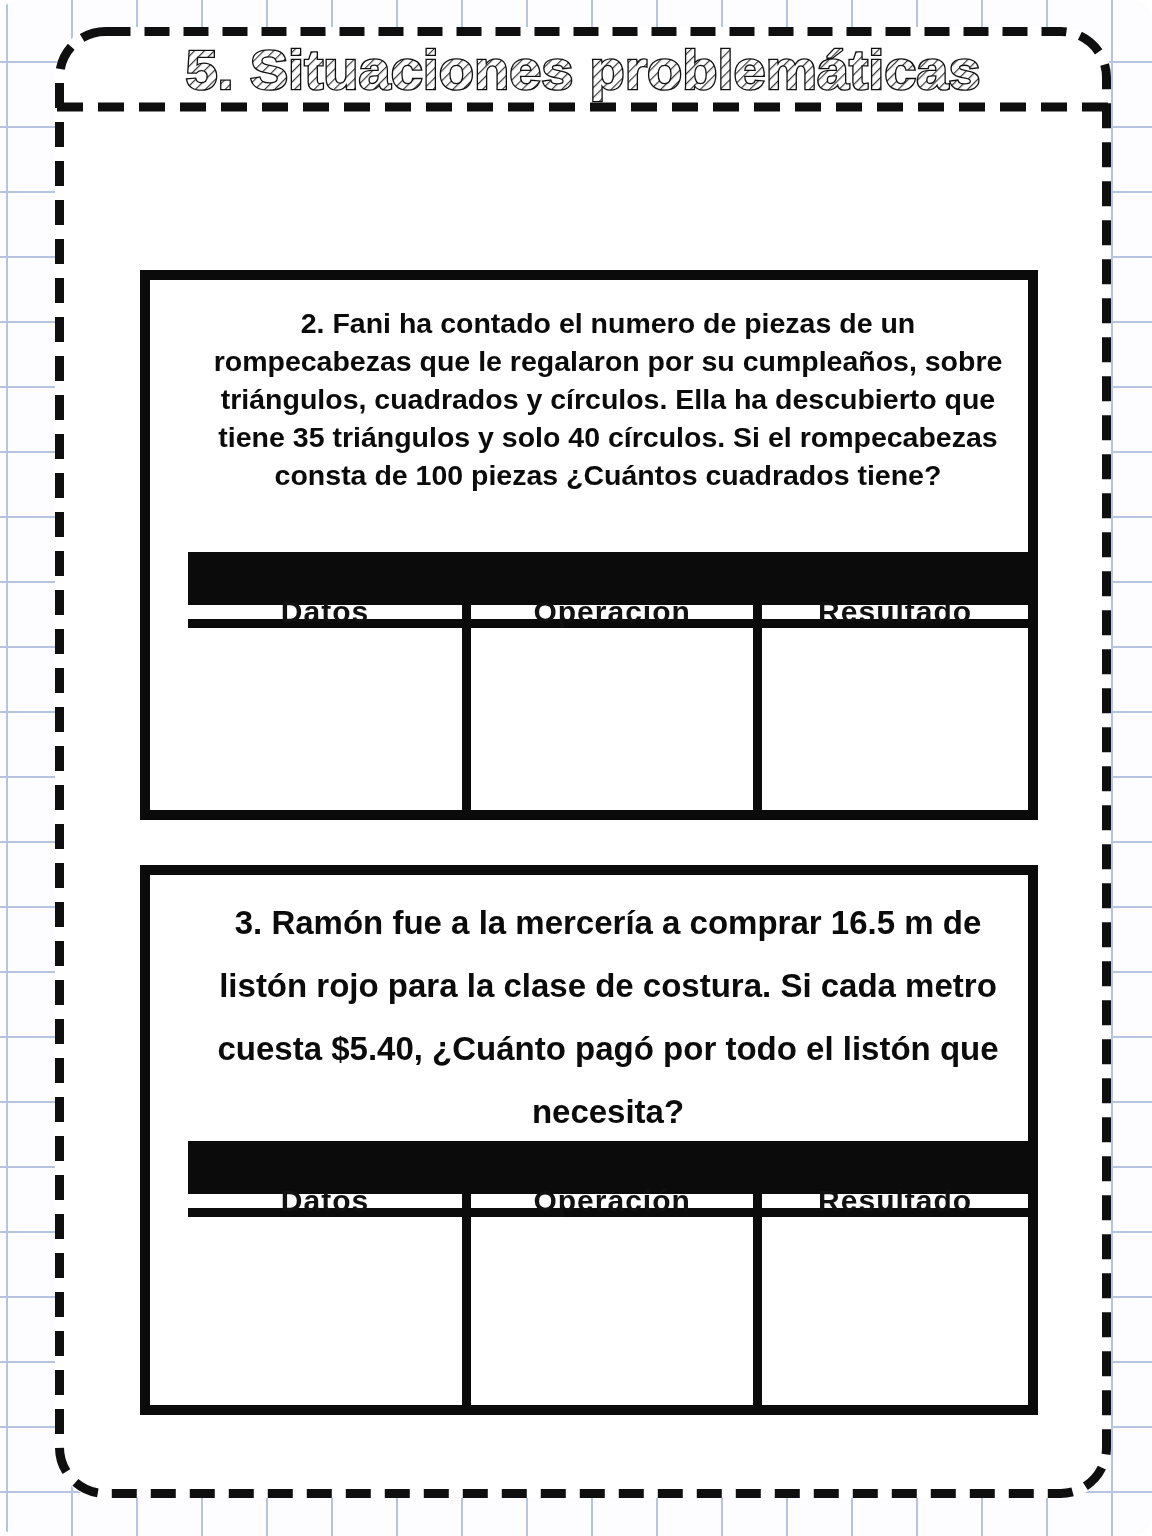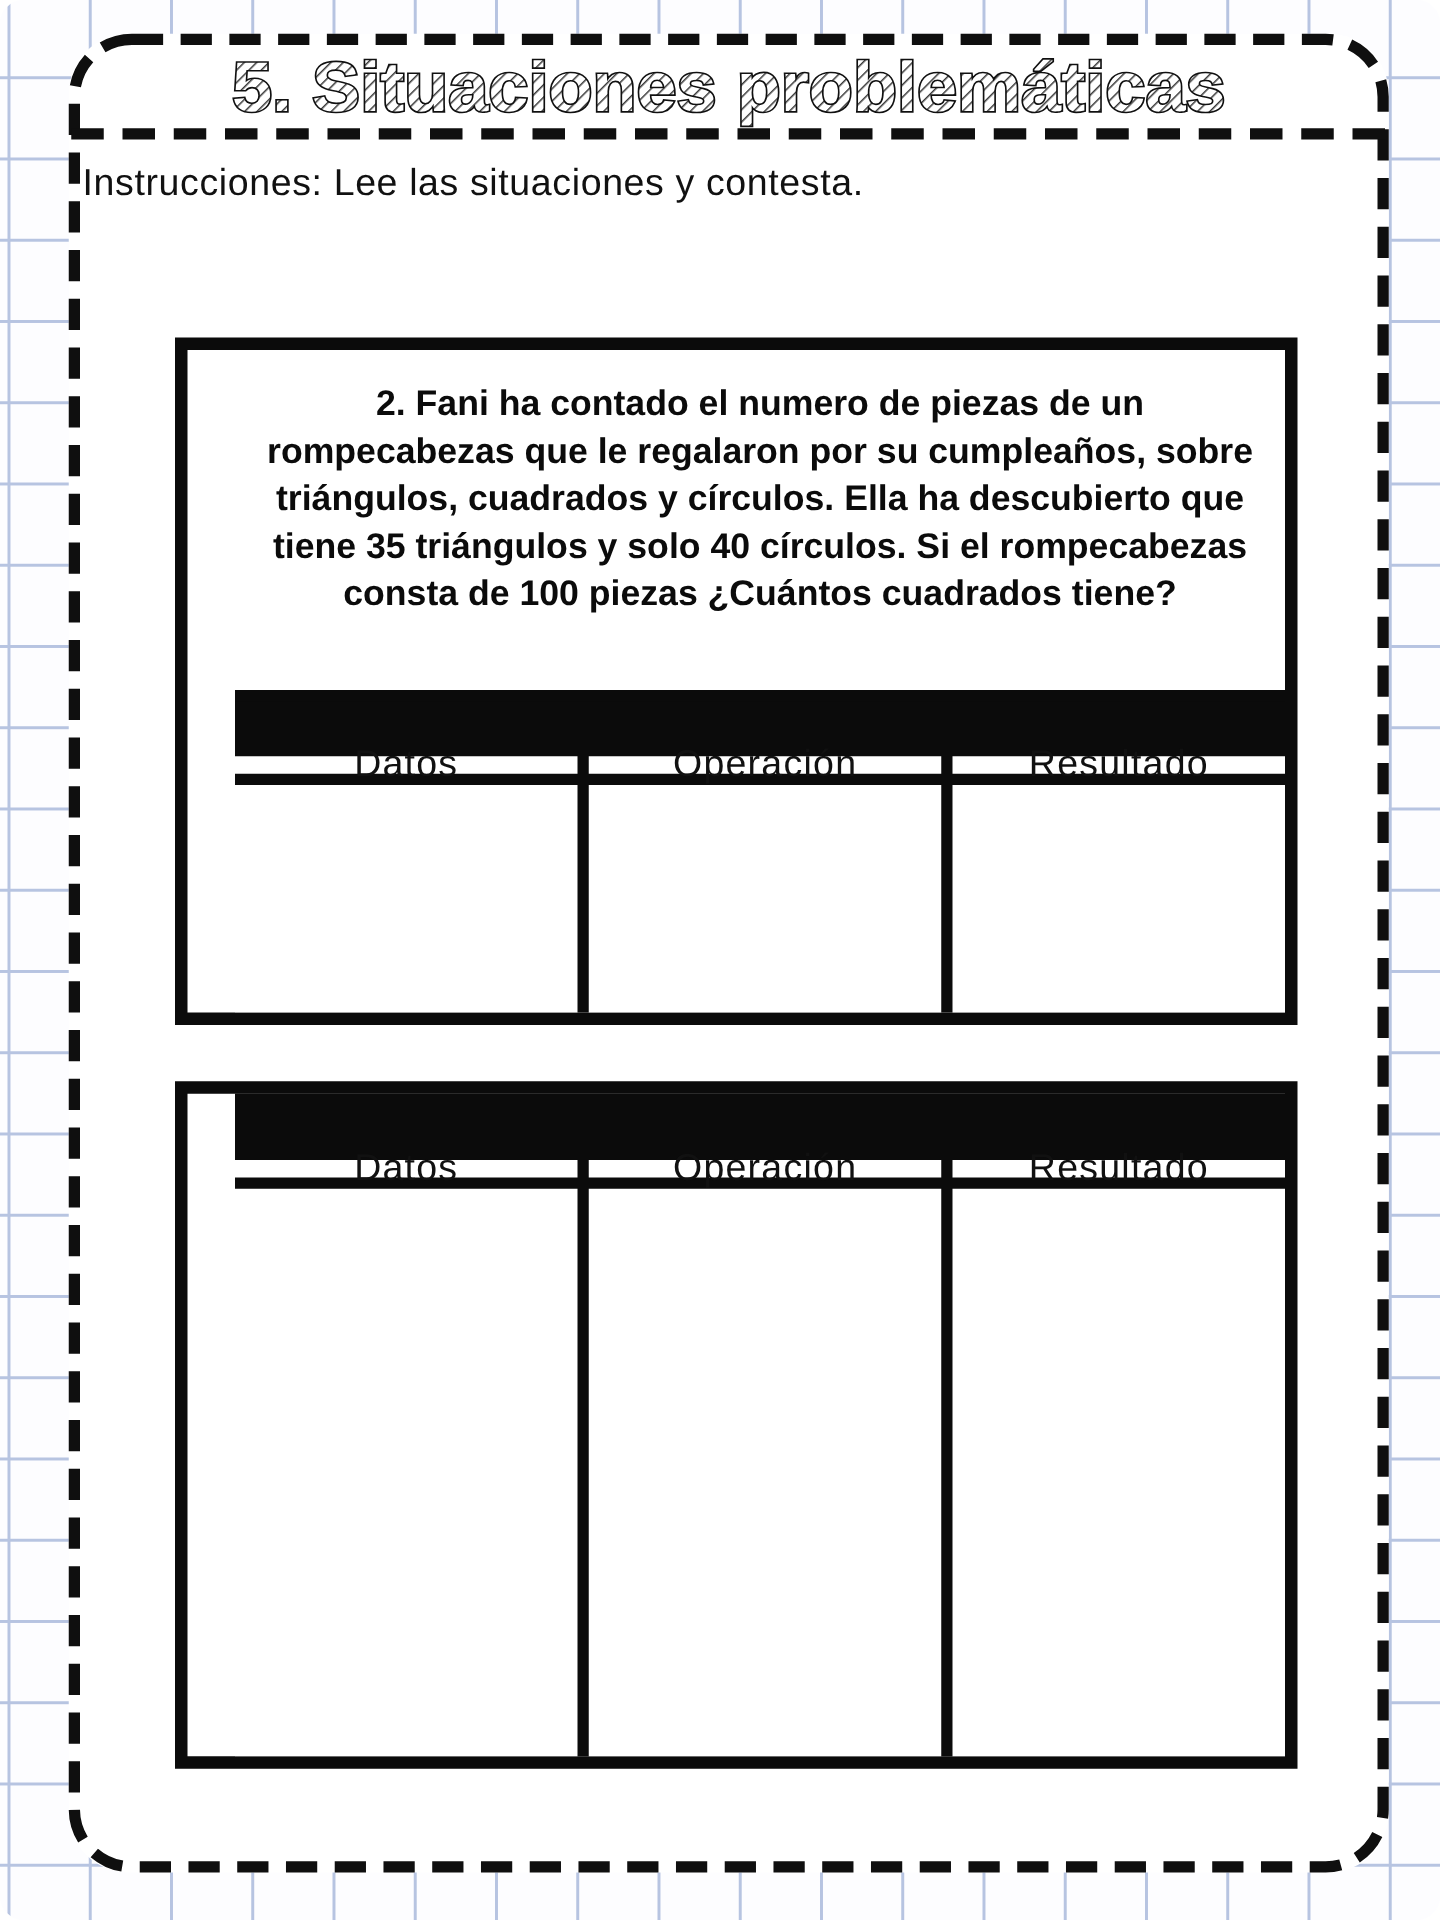--- a/index.html
+++ b/index.html
@@ -64,21 +64,21 @@
     display:grid;
     grid-template-columns:1fr 1.03fr 0.97fr;
     grid-template-rows:58px 1fr;
     gap:9px;
     background:#0b0b0b;
     border-top:9px solid #0b0b0b;
   }
   .cell { background:#ffffff; }
   .th {
     display:flex; align-items:center; justify-content:center;
-    font-size:30px; letter-spacing:1px; color:#111; font-weight:normal;margin-top:44px;
+    font-size:30px; letter-spacing:1px; color:#111; font-weight:bold;margin-top:44px;
   }
   .footer {
     position:absolute; left:0; right:0; top:1501px;
     text-align:center;
     font-size:29px; letter-spacing:0.5px; color:#2a2a2a;
   }
 </style>
 </head>
 <body>
 
@@ -96,39 +96,42 @@
       <defs>
         <pattern id="hatch" patternUnits="userSpaceOnUse" width="7" height="7" patternTransform="rotate(45)">
           <rect width="7" height="7" fill="#ffffff"></rect>
           <line x1="0" y1="0" x2="0" y2="7" stroke="#383838" stroke-width="2.4"></line>
         </pattern>
       </defs>
       <text x="519" y="57" text-anchor="middle" font-family="Liberation Sans, sans-serif" font-weight="bold" font-size="56" textLength="795" lengthAdjust="spacingAndGlyphs" fill="url(#hatch)" stroke="#101010" stroke-width="2.6" paint-order="stroke">5. Situaciones problemáticas</text>
     </svg>
   </div>
 
-  <div class="instructions">Instrucciones: Lee las situaciones y contesta.</div>
 
   <div class="problem first">
     <div class="problem-text">2. Fani ha contado el numero de piezas de un
 rompecabezas que le regalaron por su cumpleaños, sobre
 triángulos, cuadrados y círculos. Ella ha descubierto que
 tiene 35 triángulos y solo 40 círculos. Si el rompecabezas
 consta de 100 piezas ¿Cuántos cuadrados tiene?</div>
     <div class="answer-table">
       <div class="cell th">Datos</div>
       <div class="cell th">Operación</div>
       <div class="cell th">Resultado</div>
       <div class="cell"></div>
       <div class="cell"></div>
       <div class="cell"></div>
     </div>
   </div>
 
   <div class="problem second">
+    <div class="problem-text">3. Ramón fue a la mercería a comprar 16.5 m de
+listón rojo para la clase de costura. Si cada metro
+cuesta $5.40, ¿Cuánto pagó por todo el listón que
+necesita?</div>
     <div class="answer-table">
       <div class="cell th">Datos</div>
       <div class="cell th">Operación</div>
       <div class="cell th">Resultado</div>
       <div class="cell"></div>
       <div class="cell"></div>
       <div class="cell"></div>
     </div>
   </div>
 

